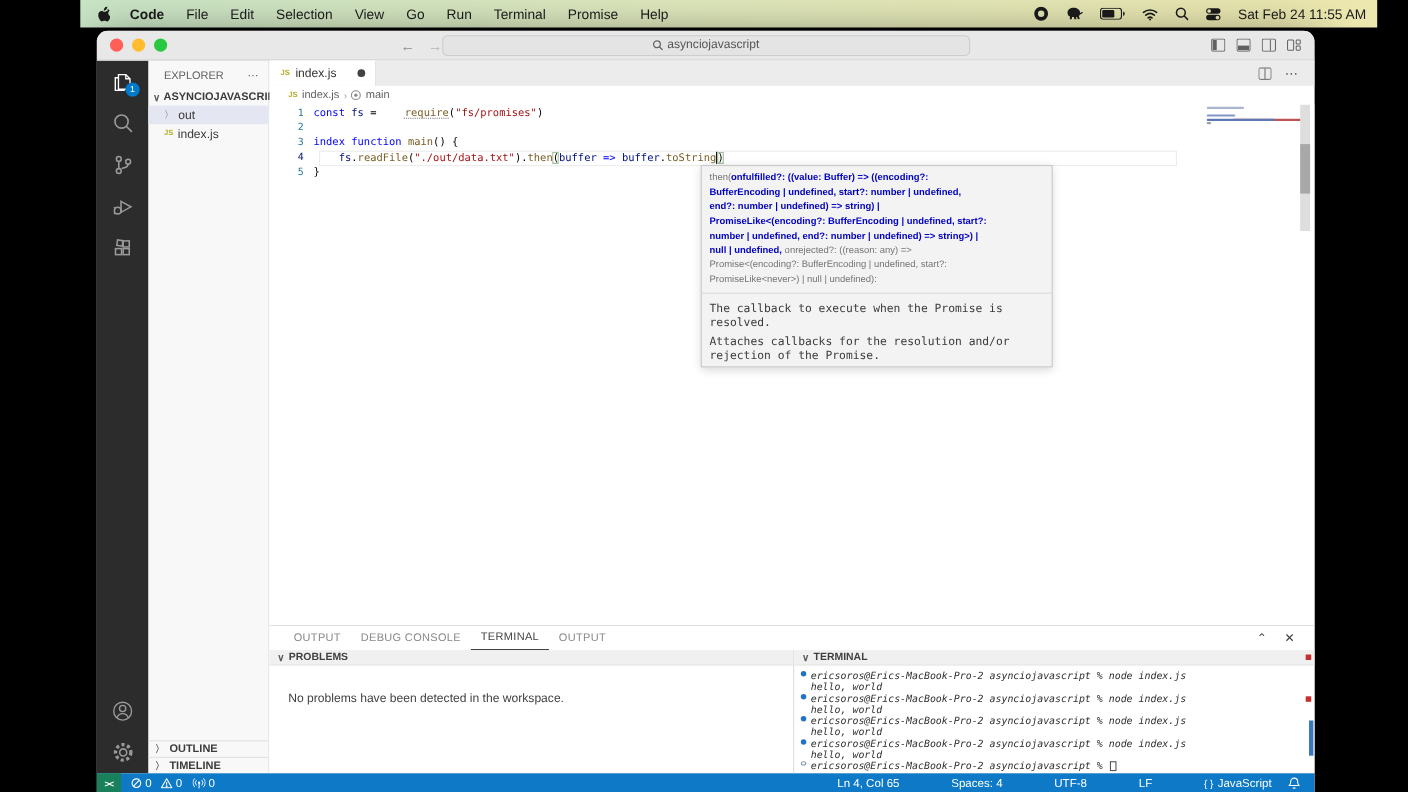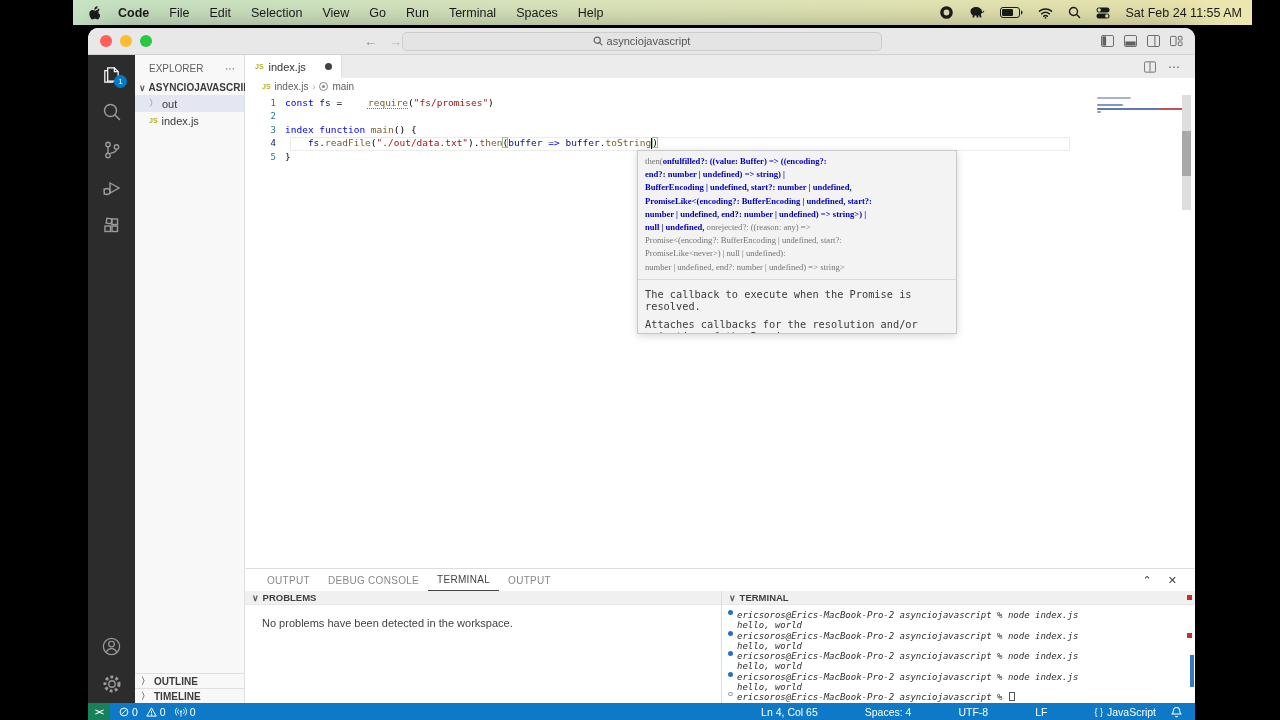--- a/index.html
+++ b/index.html
@@ -92,40 +92,40 @@
   .current-line-box{position:absolute;left:45px;top:41.5px;width:calc(100% - 170px);height:14px;
     border:1px solid #ececec;pointer-events:none;}
   .minimap{position:absolute;left:852px;top:2px;width:70px;}
   .mm-row{height:2px;margin-bottom:1.5px;border-radius:1px;}
   .edscroll{position:absolute;right:4px;top:0;width:9px;height:115px;background:#dedede;}
   .edscroll .thumb{position:absolute;left:0;top:36px;width:9px;height:45px;background:#a8a8a8;}
 
   
   .hover-popup{position:absolute;left:392px;top:55px;width:320px;height:184px;background:#f3f3f3;
     border:1px solid #c8c8c8;box-shadow:0 2px 8px rgba(0,0,0,.16);overflow:hidden;z-index:5;}
-  .sig-block{padding:4px 7px 5px 7px;font-family:Liberation Serif, serif;font-size:8.6px;}
+  .sig-block{padding:4px 7px 5px 7px;font-family:Liberation Sans, sans-serif;font-size:8.6px;}
   .sig-line{line-height:13.2px;white-space:pre;}
   .sig-a{color:#0000c0;font-weight:bold;}
   .sig-p{color:#747474;}
   .doc-block{border-top:1px solid #d9d9d9;padding:2px 7px;font-size:10.3px;color:#3b3b3b;}
   .doc-block p{margin:6px 0;line-height:12px;}
 
   
   .panel{height:135px;flex:0 0 135px;border-top:1px solid #ddd;display:flex;flex-direction:column;background:#fff;}
   .panel-tabs{height:22px;flex:0 0 22px;display:flex;align-items:center;padding-left:13px;position:relative;}
   .panel-tab{font-size:10px;color:#888;padding:0 9px;height:22px;display:flex;align-items:center;letter-spacing:.3px;}
   .panel-tab.active{color:#424242;border-bottom:1px solid #424242;}
   .panel-actions{position:absolute;right:18px;display:flex;gap:16px;color:#424242;font-size:11px;align-items:center;}
   .panel-body{flex:1;display:flex;min-height:0;position:relative;}
   .sec{display:flex;flex-direction:column;min-width:0;}
   .problems-sec{width:477px;flex:0 0 477px;border-right:1px solid #ddd;}
   .terminal-sec{flex:1;position:relative;}
   .sec-header{height:14px;flex:0 0 14px;background:#f0f0f0;border-bottom:1px solid #e7e7e7;
     display:flex;align-items:center;gap:4px;padding-left:7px;font-size:9.5px;font-weight:bold;color:#3f3f3f;}
-  .problems-msg{font-size:11px;color:#424242;padding:12px 0 0 17px;}
+  .problems-msg{font-size:11px;color:#424242;padding:24px 0 0 17px;}
   .term-lines{padding:5px 0 0 6px;font-family:"DejaVu Sans Mono",monospace;font-size:9px;color:#2f2f2f;}
   .t-line{height:10.3px;display:flex;white-space:pre;font-style:italic;}
   .t-dot{width:5px;height:5px;border-radius:50%;margin-right:4px;flex:0 0 5px;}
   .t-dot.cmd{background:#2472c8;}
   .t-dot.pending{background:transparent;border:1px solid #8a9fb5;width:4px;height:4px;}
   .t-dot.none{background:transparent;}
   .t-cursor{display:inline-block;width:6px;height:9px;border:1px solid #555;margin-left:1px;}
   .ov-mark{position:absolute;right:3px;width:5px;height:5px;background:#c72e2e;}
   .term-scroll{position:absolute;right:1px;width:4px;background:#3778bf;}
 
@@ -151,21 +151,21 @@
     </span>
     <div class="menu-items">
         <span class="menu-item bold">Code</span>
         <span class="menu-item">File</span>
         <span class="menu-item">Edit</span>
         <span class="menu-item">Selection</span>
         <span class="menu-item">View</span>
         <span class="menu-item">Go</span>
         <span class="menu-item">Run</span>
         <span class="menu-item">Terminal</span>
-        <span class="menu-item">Spaces</span>
+        <span class="menu-item">Promise</span>
         <span class="menu-item">Help</span>
       </div>
     <div class="menu-right">
       <svg width="13" height="13" viewBox="0 0 13 13">
           <circle cx="6.5" cy="6.5" r="4.6" fill="none" stroke="#1c1c1c" stroke-width="3.4"></circle>
         </svg>
       <svg width="17" height="13" viewBox="0 0 17 13" fill="#1c1c1c">
           <path d="M2.5 5.5C2.5 2.6 5 1 8 1s6 1.8 6 4.6c0 1.4-.5 2.3-1.2 3l.8 2.6-1.8.3-.6-2h-1l.3 2h-1.8l-.4-2H6.6l-.3 2H4.5l.2-2.4C3.3 8.4 2.5 7.2 2.5 5.5zM13.6 6c.9 0 1.6-.5 1.9-1.3l.9.4c-.4 1.2-1.5 2-2.8 2z"></path>
         </svg>
       <svg width="23" height="11" viewBox="0 0 23 11">
@@ -373,28 +373,27 @@
             <div class="mm-row" style="width:62px;background:#5e77b5;box-shadow:24px 0 0 -0px #b55;"></div>
             <div class="mm-row" style="width:4px;background:#9aa0a8;"></div>
           </div>
           <div class="edscroll">
               <div class="thumb"></div>
             </div>
 
           <div class="hover-popup">
             <div class="sig-block">
                 <div class="sig-line"><span class="sig-p">then(</span><span class="sig-a">onfulfilled?: ((value: Buffer) =&gt; ((encoding?:</span></div>
+                <div class="sig-line"><span class="sig-a">BufferEncoding | undefined, start?: number | undefined,</span></div>
                 <div class="sig-line"><span class="sig-a">end?: number | undefined) =&gt; string) |</span></div>
-                <div class="sig-line"><span class="sig-a">BufferEncoding | undefined, start?: number | undefined,</span></div>
                 <div class="sig-line"><span class="sig-a">PromiseLike&lt;(encoding?: BufferEncoding | undefined, start?:</span></div>
                 <div class="sig-line"><span class="sig-a">number | undefined, end?: number | undefined) =&gt; string&gt;) |</span></div>
                 <div class="sig-line"><span class="sig-a">null | undefined,</span><span class="sig-p"> onrejected?: ((reason: any) =&gt;</span></div>
                 <div class="sig-line"><span class="sig-p">Promise&lt;(encoding?: BufferEncoding | undefined, start?:</span></div>
                 <div class="sig-line"><span class="sig-p">PromiseLike&lt;never&gt;) | null | undefined):</span></div>
-                <div class="sig-line"><span class="sig-p">number | undefined, end?: number | undefined) =&gt; string&gt;</span></div>
               </div>
             <div class="doc-block">
               <p>The callback to execute when the Promise is resolved.</p>
               <p>Attaches callbacks for the resolution and/or rejection of the Promise.</p>
 
             </div>
           </div>
         </div>
 
         <div class="panel">

